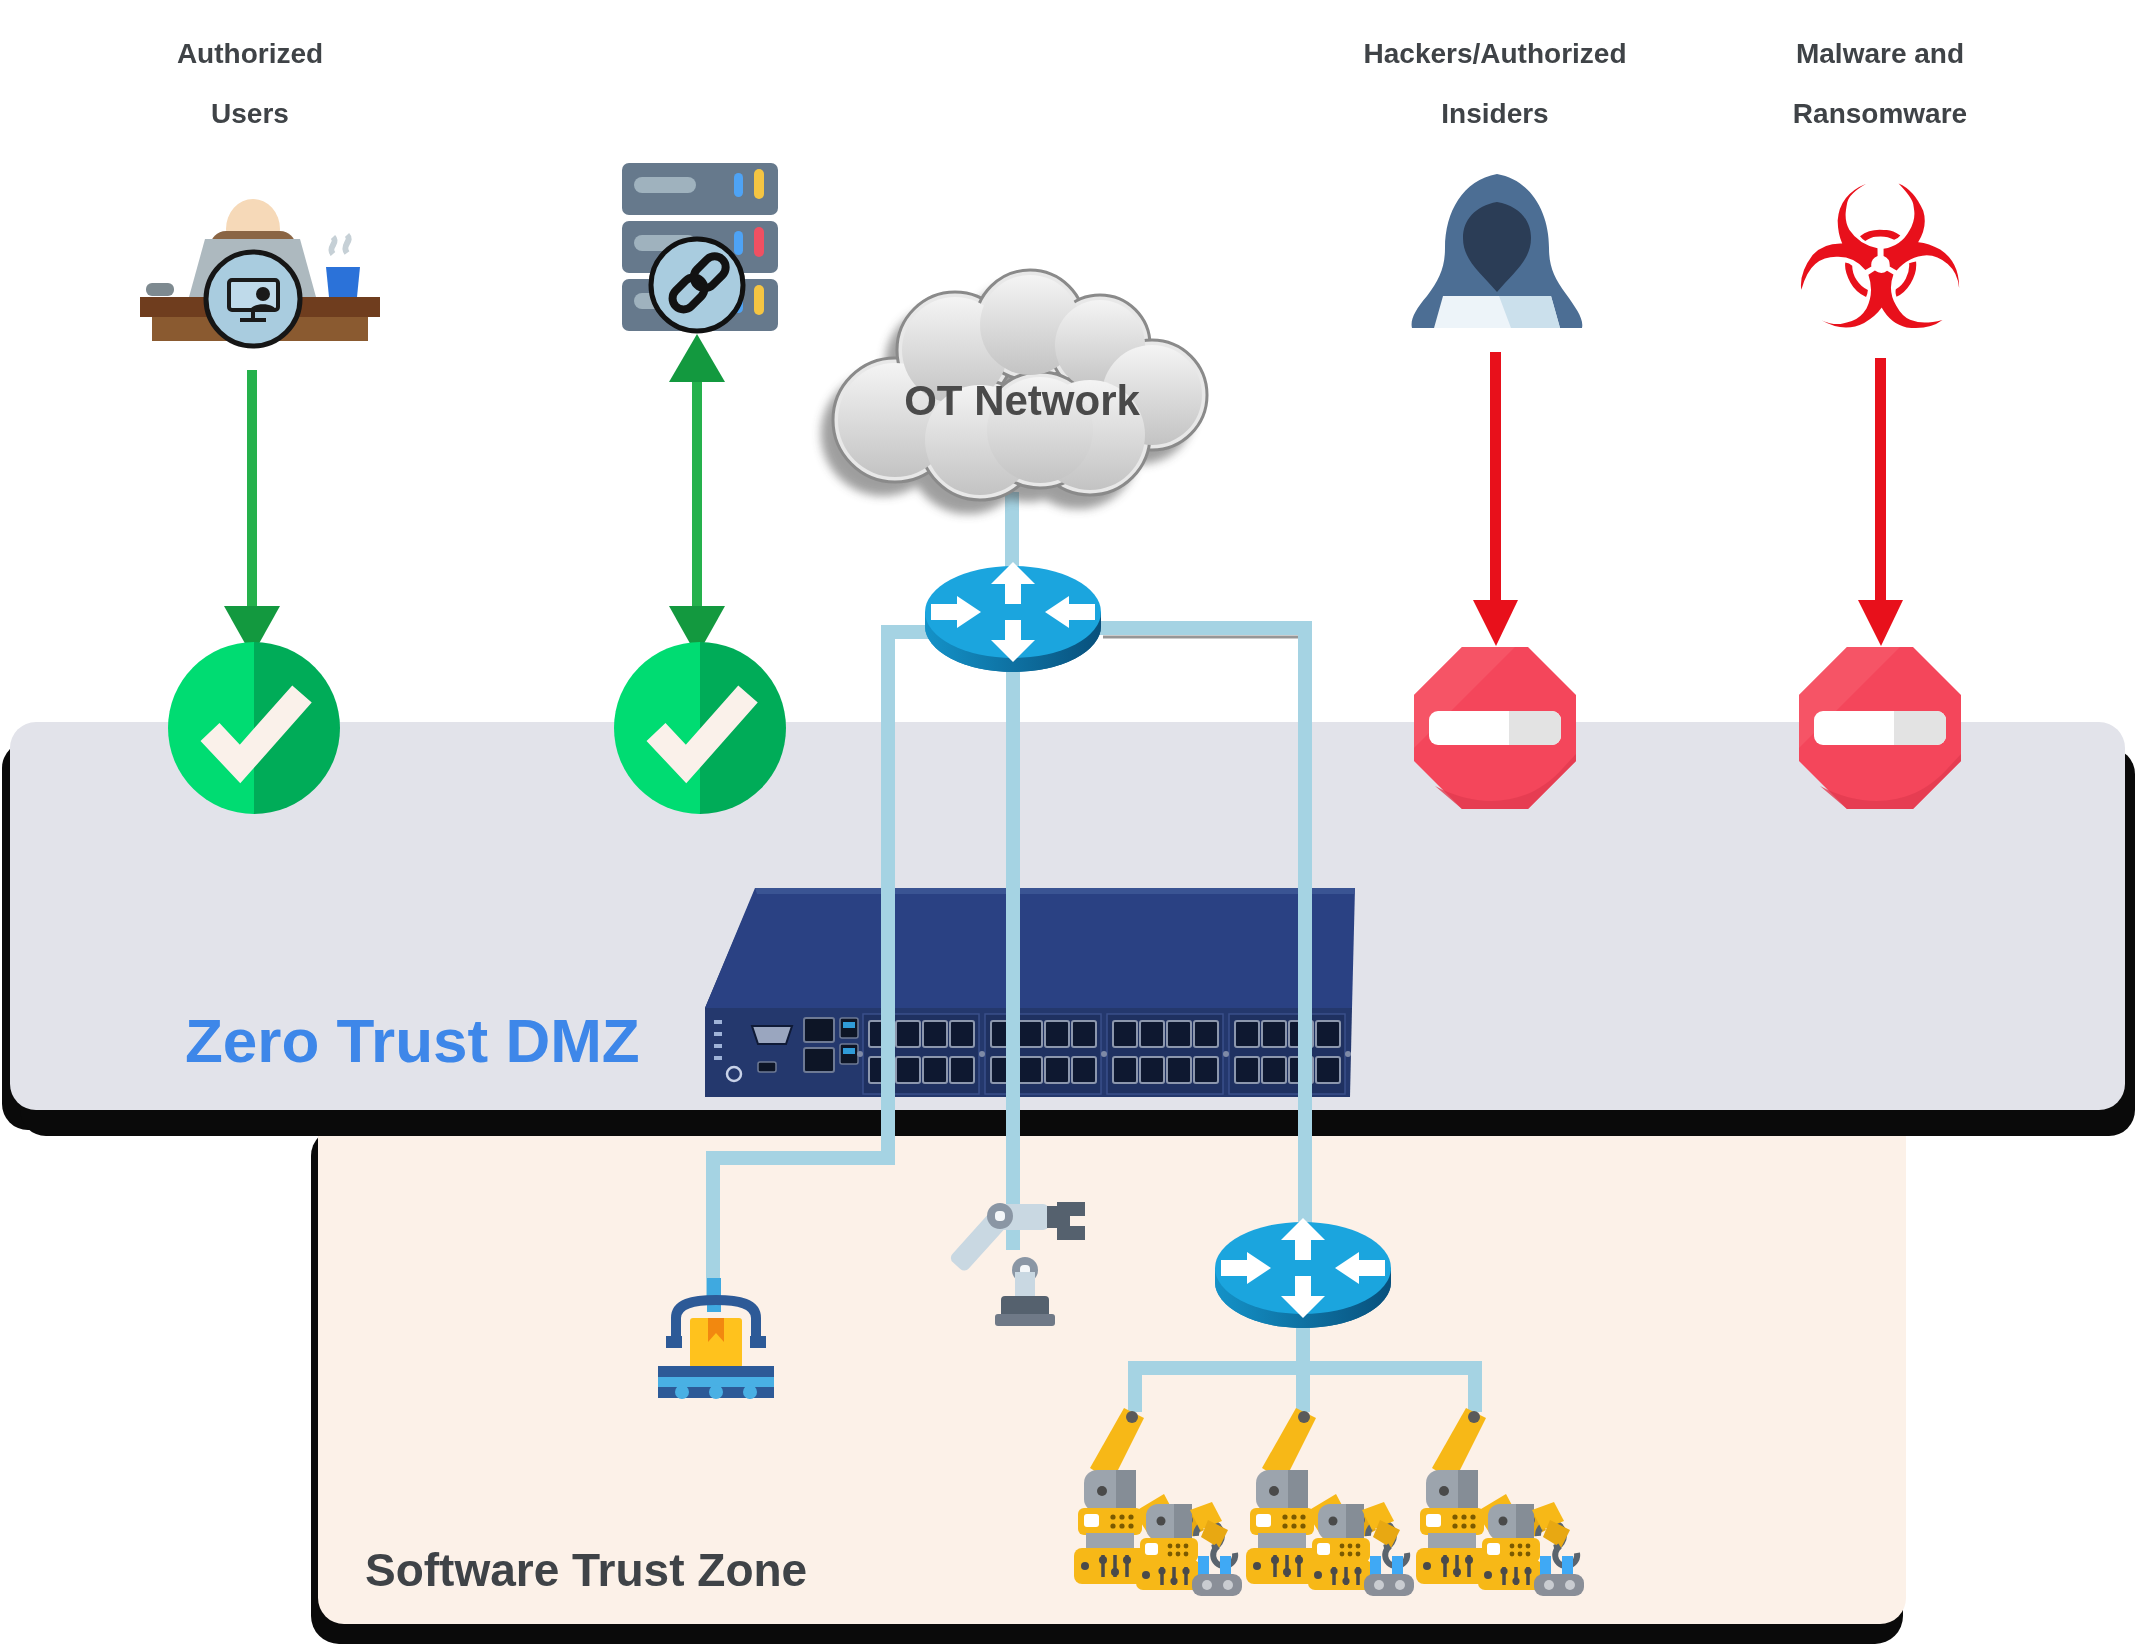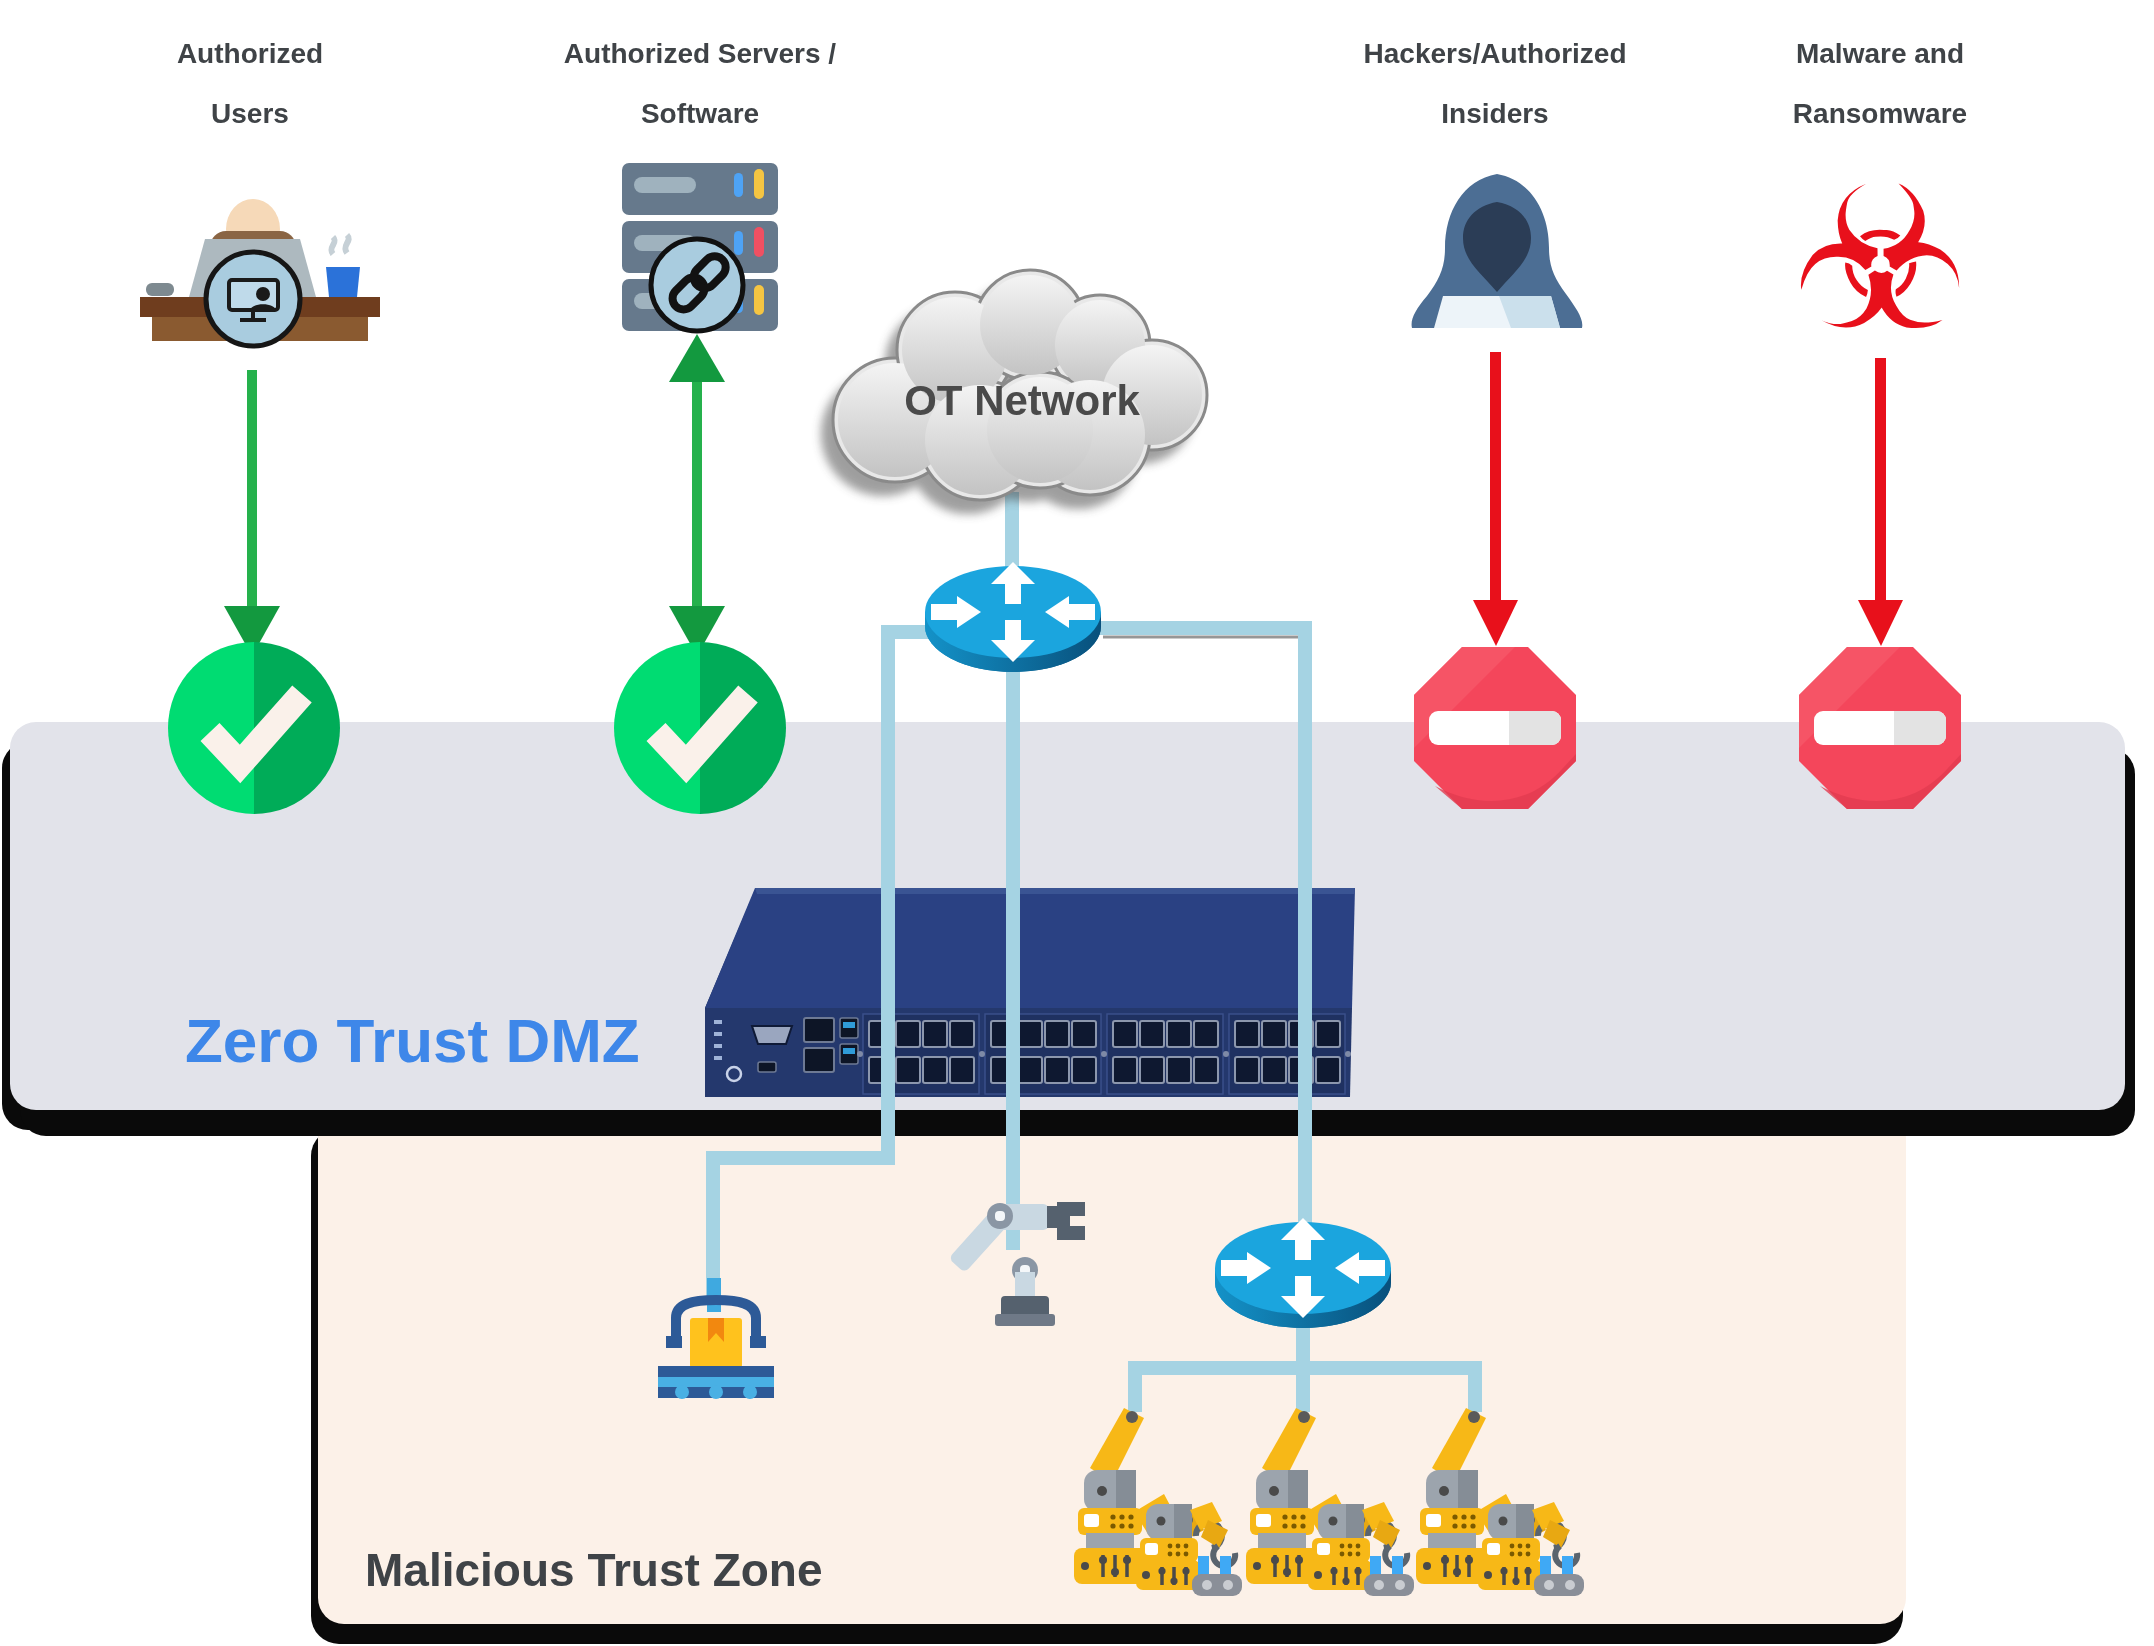--- a/index.html
+++ b/index.html
@@ -22,21 +22,21 @@
 </style>
 </head>
 <body>
 
 <div id="canvas">
 
   
   <div class="abs" id="peach-card"></div>
   <div class="abs" id="dmz-band"></div>
   <div class="abs" id="dmz-title">Zero Trust DMZ</div>
-  <div class="abs" id="itz-title">Malicious Trust Zone</div>
+  <div class="abs" id="itz-title">Software Trust Zone</div>
 
   
   <svg class="abs" style="left:700px;top:886px;" width="660" height="214" viewBox="0 0 660 214">
     <polygon points="55,4 5,122 12,130 60,12" fill="#1C2C55"></polygon>
     <polygon points="55,2 655,2 652,122 5,122" fill="var(--appliance-navy)"></polygon>
     <polygon points="55,2 655,2 654,8 57,8" fill="#46619F" opacity="0.6"></polygon>
     <polygon points="5,122 652,122 650,211 5,211" fill="var(--appliance-front)"></polygon>
 
     <g>
       <rect x="14" y="134" width="8" height="4" fill="#9FB3D8"></rect>
@@ -288,22 +288,20 @@
   <svg class="abs" style="left:1244px;top:1408px;" width="172" height="200" viewBox="0 0 172 200">
       <use href="#robot-cluster"></use>
     </svg>
   <svg class="abs" style="left:1414px;top:1408px;" width="172" height="200" viewBox="0 0 172 200">
       <use href="#robot-cluster"></use>
     </svg>
 
   
   <div class="abs toplabel" style="left:90px;top:24px;width:320px;">Authorized
 Users</div>
-  <div class="abs toplabel" style="left:490px;top:24px;width:420px;">Authorized Servers /
-Software</div>
   <div class="abs toplabel" style="left:1285px;top:24px;width:420px;">Hackers/Authorized
 Insiders</div>
   <div class="abs toplabel" style="left:1690px;top:24px;width:380px;">Malware and
 Ransomware</div>
 
   
   <svg class="abs" style="left:130px;top:195px;" width="256" height="158" viewBox="0 0 256 158">
     <ellipse cx="123" cy="34" rx="27" ry="30" fill="#F6D9B8"></ellipse>
     <rect x="80" y="36" width="86" height="44" rx="16" fill="#8A6544"></rect>
     <polygon points="75,44 170,44 186,102 59,102" fill="#ADB9BF"></polygon>

